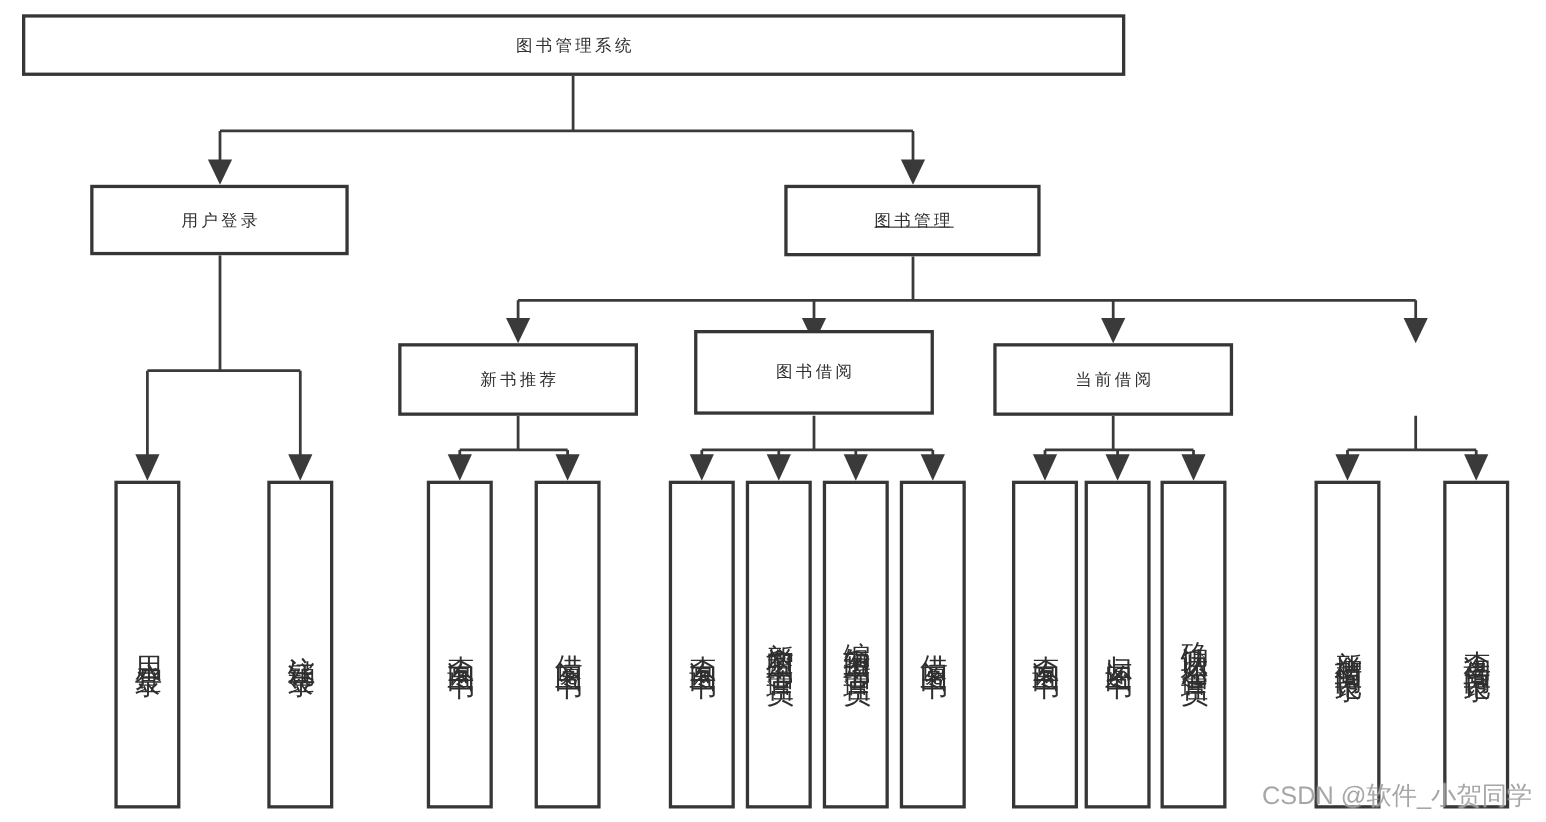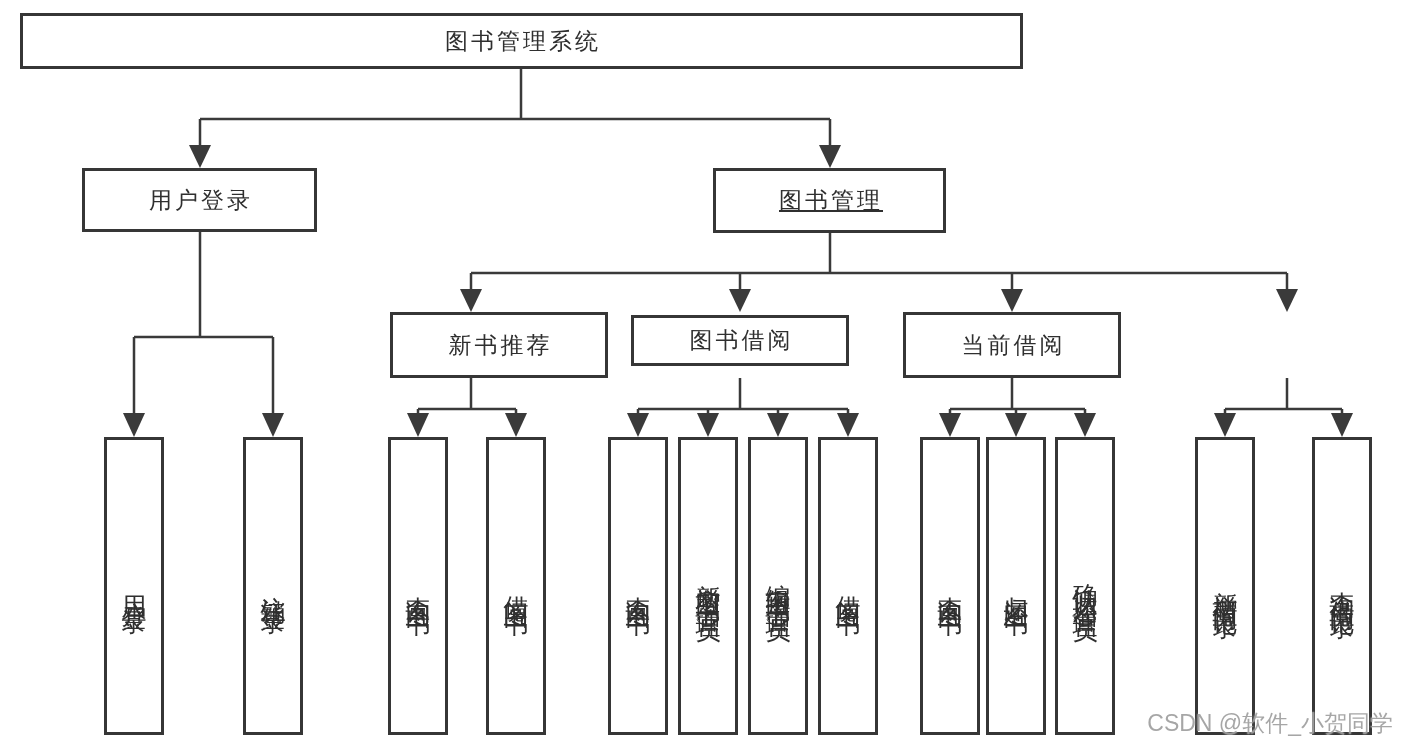--- a/index.html
+++ b/index.html
@@ -20,21 +20,21 @@
   .node {
     position: absolute;
     box-sizing: border-box;
     background: #ffffff;
     border: 3px solid #363636;
     display: flex;
     align-items: center;
     justify-content: center;
   }
   .node .hlabel {
-    font-size: 23px;
+    font-size: 15px;
     letter-spacing: 3px;
     text-indent: 3px;
     color: #2f2f2f;
     white-space: nowrap;
     line-height: 1;
   }
   .leaf {
     position: absolute;
     box-sizing: border-box;
     top: 437px;
@@ -121,24 +121,24 @@
     <span class="hlabel">图书管理系统</span>
   </div>
 
   <div class="node" style="left:82px; top:168px; width:235px; height:64px;">
     <span class="hlabel">用户登录</span>
   </div>
   <div class="node" style="left:713px; top:168px; width:233px; height:65px;text-decoration:underline;">
     <span class="hlabel">图书管理</span>
   </div>
 
-  <div class="node" style="left:362px; top:312px; width:218px; height:66px;margin-left:28px;">
+  <div class="node" style="left:362px; top:312px; width:218px; height:66px;">
     <span class="hlabel">新书推荐</span>
   </div>
-  <div class="node" style="left:631px; top:315px; width:218px; height:51px;">
+  <div class="node" style="left:631px; top:300px; width:218px; height:77px;">
     <span class="hlabel">图书借阅</span>
   </div>
   <div class="node" style="left:903px; top:312px; width:218px; height:66px;text-align:right;">
     <span class="hlabel">当前借阅</span>
   </div>
 
   <div class="leaf" style="left:104px;">
     <span class="vlabel">用户登录</span>
   </div>
   <div class="leaf" style="left:243px;">

